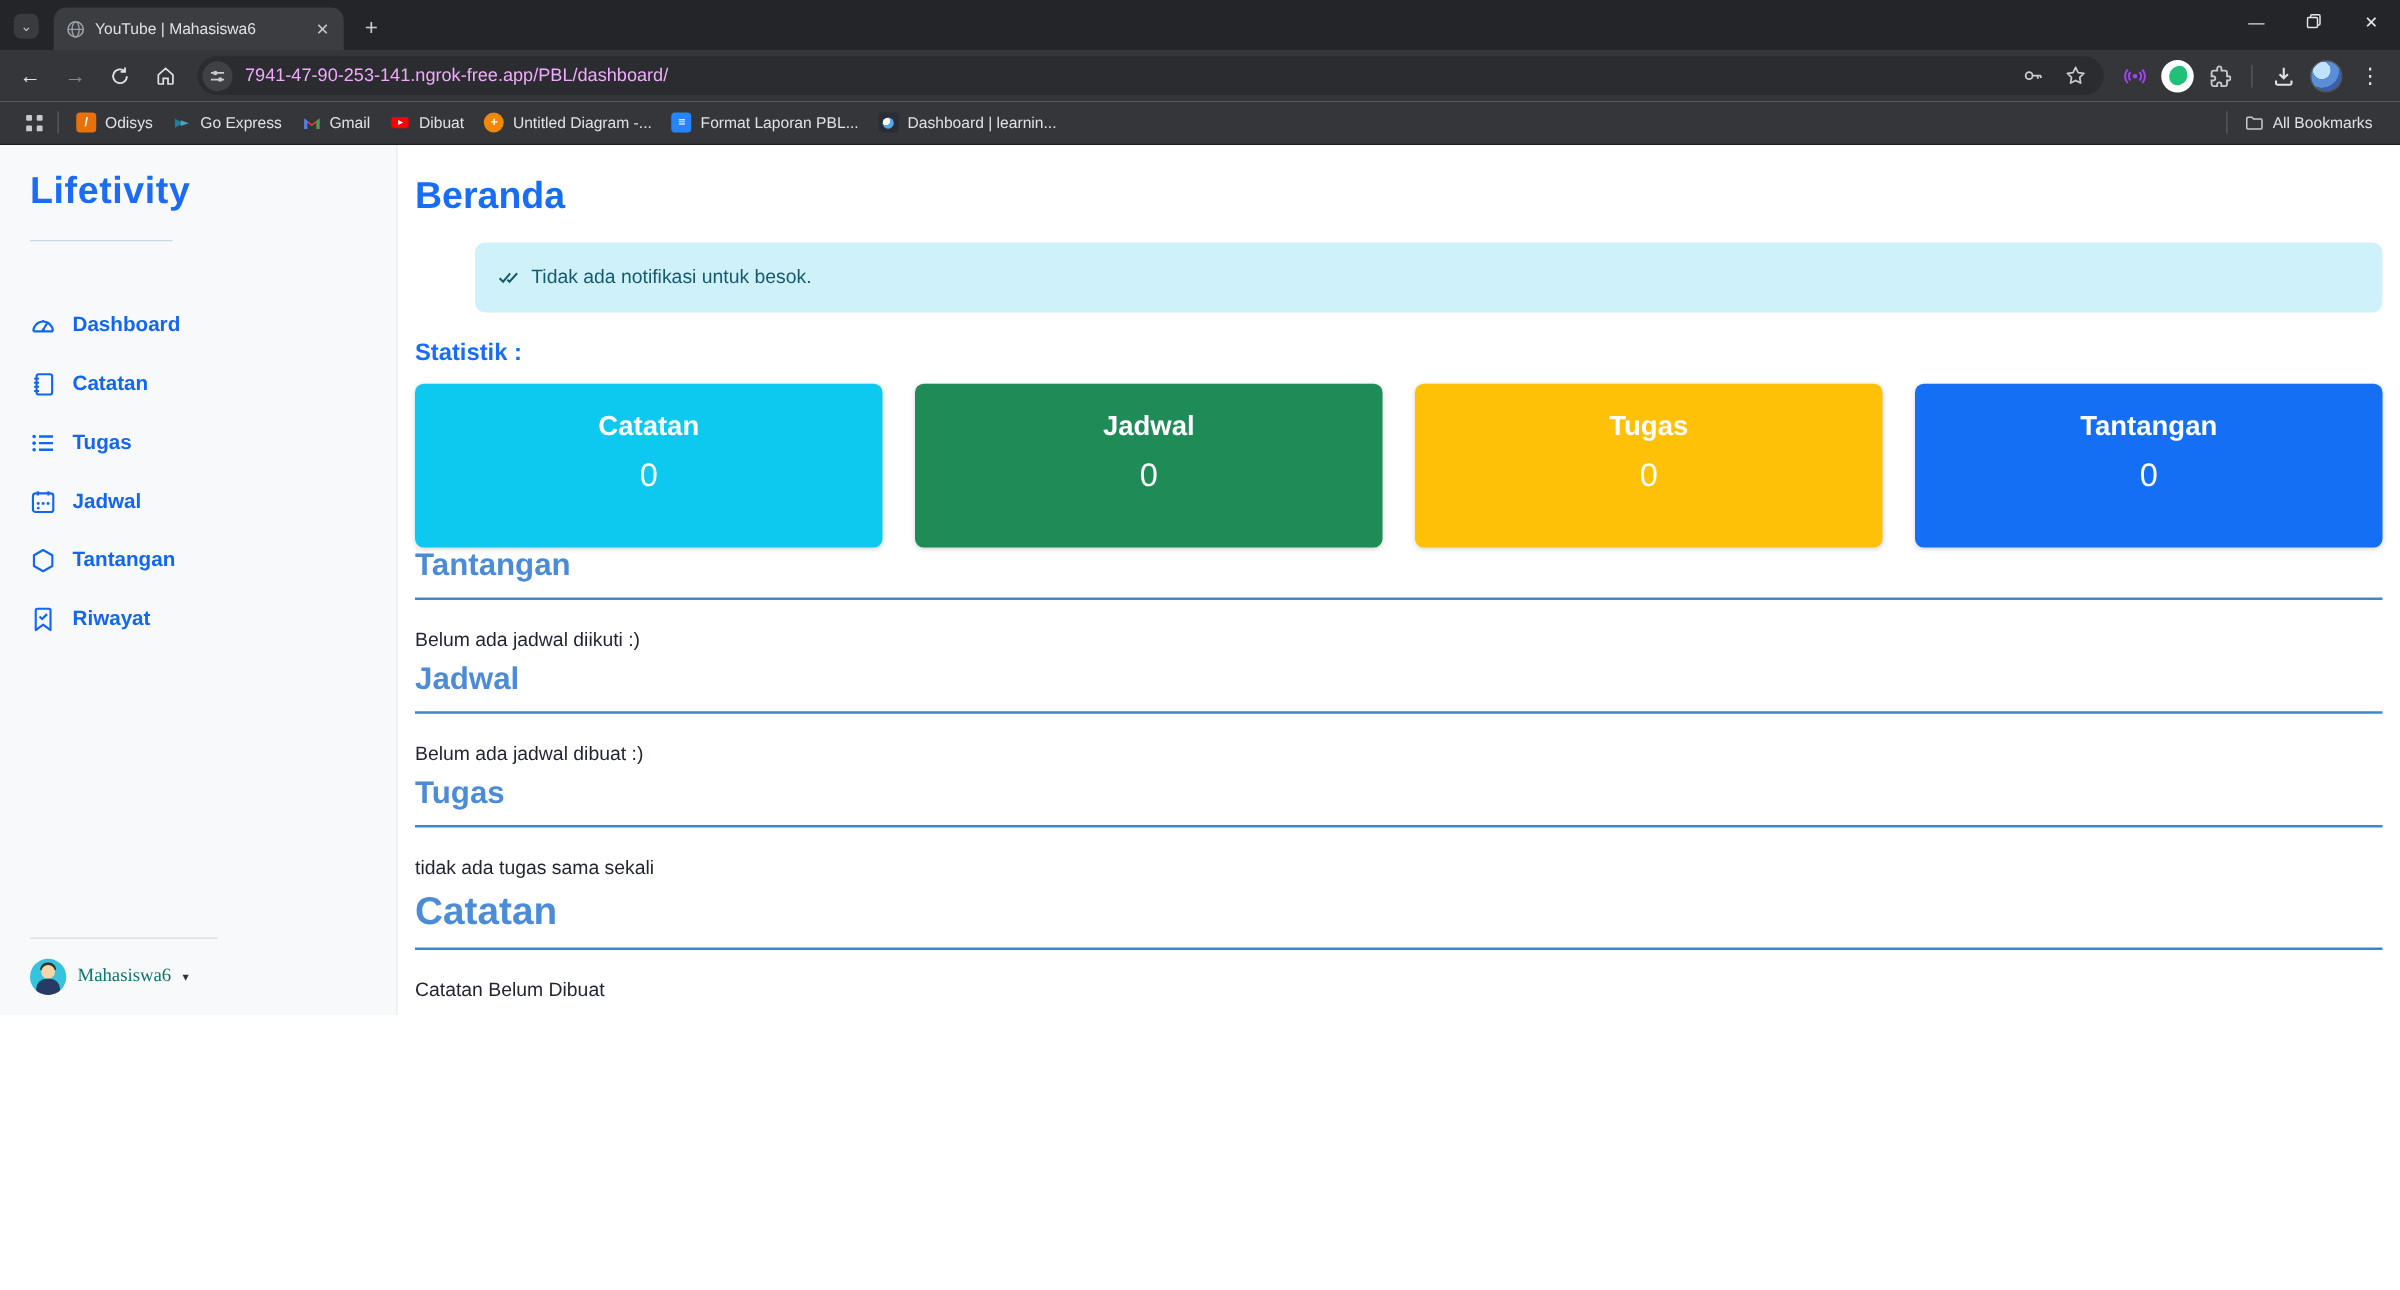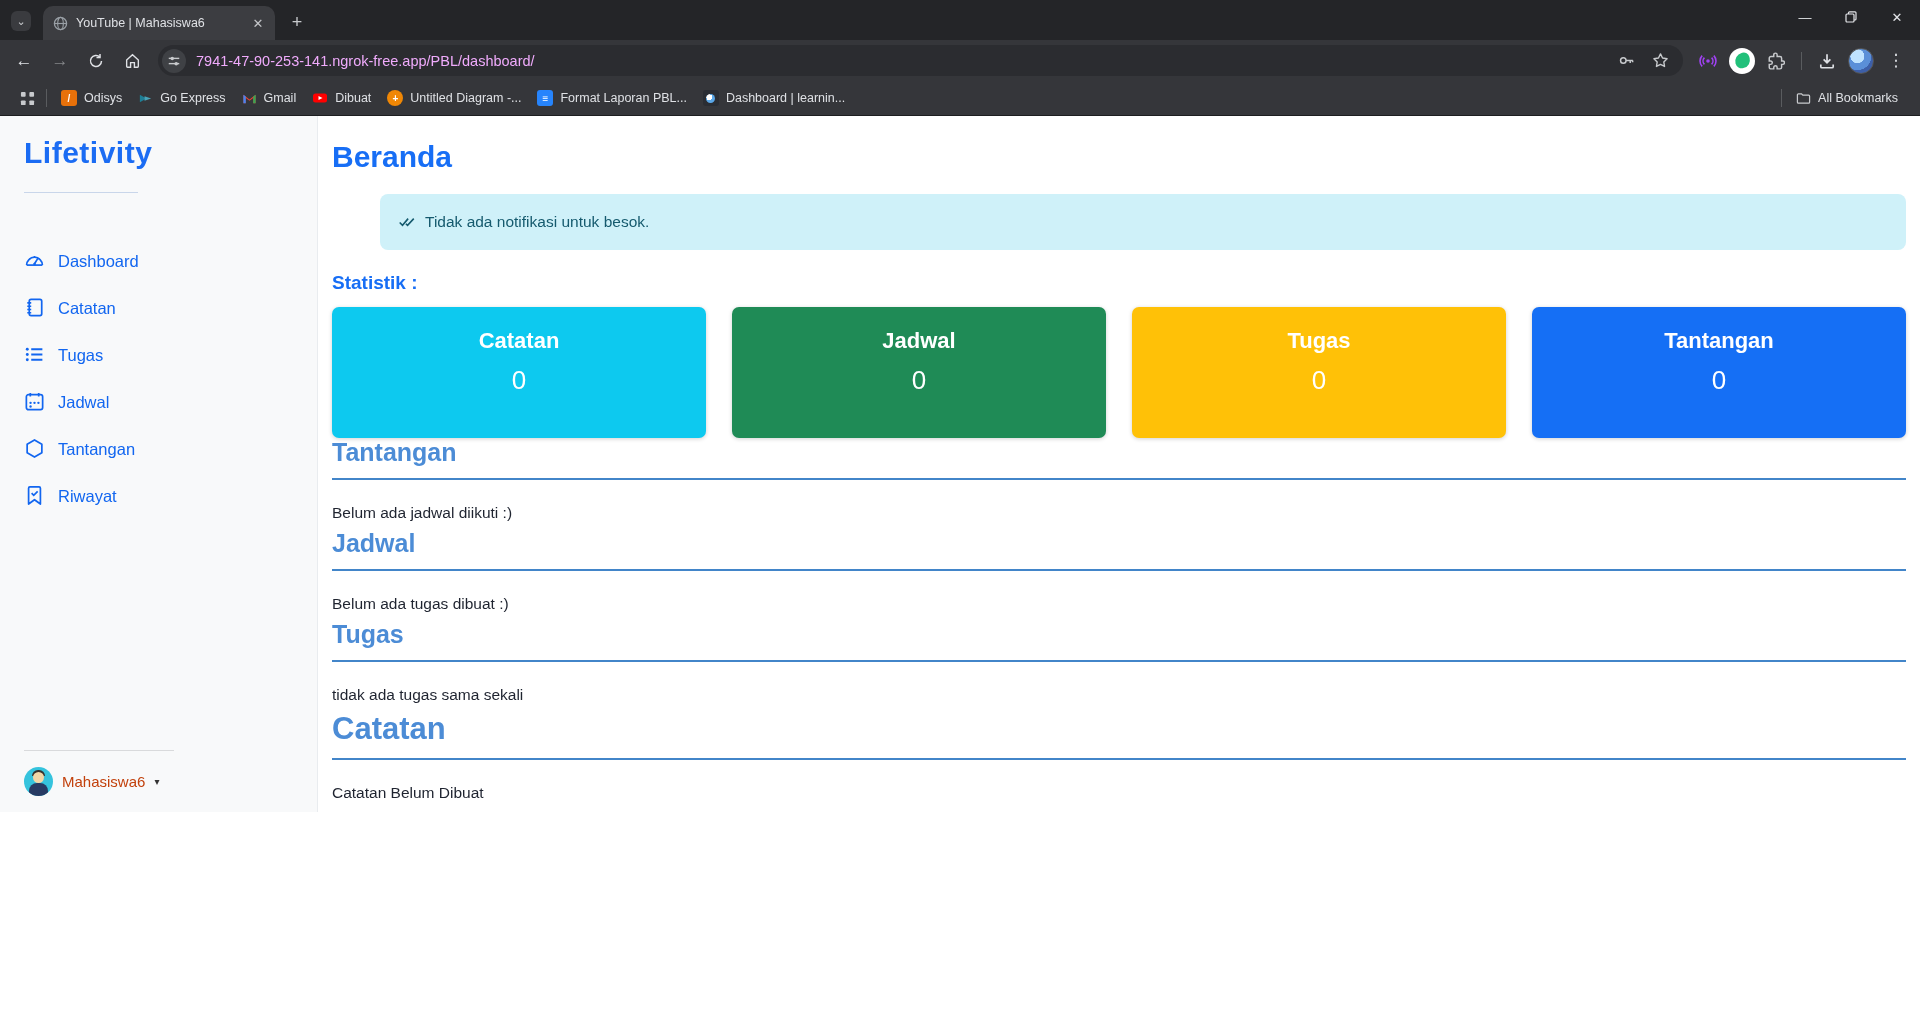--- a/index.html
+++ b/index.html
@@ -33,30 +33,30 @@
   .bookmarks { height:35px; background:#35363a; display:flex; align-items:center; padding:0 14px; border-bottom:1px solid #1d1e20; }
   .bm-item { display:flex; align-items:center; gap:7px; color:#dfe1e5; font-size:12.5px; padding:4px 8px; border-radius:8px; white-space:nowrap; }
   .bm-fav { width:16px; height:16px; border-radius:3px; display:flex; align-items:center; justify-content:center; font-size:10px; font-weight:bold; color:#fff; }
   .bm-spacer { flex:1; }
 
   
   .page { display:flex; height:696px; }
   .sidebar { width:318px; background:#f8f9fa; border-right:1px solid #e9ecef; display:flex; flex-direction:column; padding:20px 0 0 24px; }
   .brand { color:#1b6cf3; font-size:30px; font-weight:bold; letter-spacing:0.5px; }
   .brand-hr { width:114px; height:1px; background:#c9d6ea; margin:22px 0 44px 0; }
-  .nav-item { display:flex; align-items:flex-end; gap:13px; color:#1266f0; font-weight:normal; font-size:16.5px; padding:13px 0; cursor:pointer; }
+  .nav-item { display:flex; align-items:center; gap:13px; color:#1266f0; font-weight:bold; font-size:16.5px; padding:13px 0; cursor:pointer; }
   .nav-item svg { flex:0 0 auto; }
   .side-bottom { margin-top:auto; padding-bottom:16px; }
   .side-hr { width:150px; height:1px; background:#d9dadc; margin-bottom:16px; }
   .user-row { display:flex; align-items:center; gap:9px; }
   .user-avatar { width:29px; height:29px; border-radius:50%; background:#35c3dd; position:relative; overflow:hidden; }
   .user-avatar .head { position:absolute; left:9px; top:5px; width:11px; height:11px; background:#f3d7a7; border-radius:50%; }
   .user-avatar .hair { position:absolute; left:8px; top:3px; width:13px; height:6px; background:#37322e; border-radius:6px 6px 0 0; }
   .user-avatar .body { position:absolute; left:5px; top:16px; width:19px; height:13px; background:#273a63; border-radius:8px 8px 0 0; }
-  .user-name { font-size:15px; color:#c2410c; }
+  .user-name { font-size:15px; color:#0f766e;font-family:Liberation Serif, serif; }
   .user-caret { font-size:10px; color:#333; }
 
   .main { flex:1; padding:20px 14px 0 14px; overflow:hidden; }
   .page-title { color:#176ef5; font-size:30px; font-weight:bold; margin:4px 0 20px 0; }
   .alert { background:#cff1f9; border-radius:8px; height:56px; display:flex; align-items:center; padding:0 18px; gap:9px; color:#155a6e; font-size:15.5px;margin-left:48px; }
   .stats-label { color:#176ef5; font-size:19px; font-weight:bold; margin:22px 0 13px 0; }
   .cards { display:flex; gap:26px; }
   .card { flex:1; height:131px; border-radius:7px; color:#fff; text-align:center; box-shadow:0 1px 4px rgba(0,0,0,.18); padding-top:21px; }
   .card-label { font-size:22px; font-weight:bold; }
   .card-value { font-size:26px; margin-top:11px; font-weight:400; }
@@ -330,21 +330,21 @@
     </div>
 
     <div class="section">
       <div class="sec-title">Tantangan</div>
       <hr class="sec-hr">
       <div class="sec-body">Belum ada jadwal diikuti :)</div>
     </div>
     <div class="section">
       <div class="sec-title">Jadwal</div>
       <hr class="sec-hr">
-      <div class="sec-body">Belum ada tugas dibuat :)</div>
+      <div class="sec-body">Belum ada jadwal dibuat :)</div>
     </div>
     <div class="section">
       <div class="sec-title">Tugas</div>
       <hr class="sec-hr">
       <div class="sec-body">tidak ada tugas sama sekali</div>
     </div>
     <div class="section">
       <div class="sec-title large">Catatan</div>
       <hr class="sec-hr">
       <div class="sec-body">Catatan Belum Dibuat</div>

